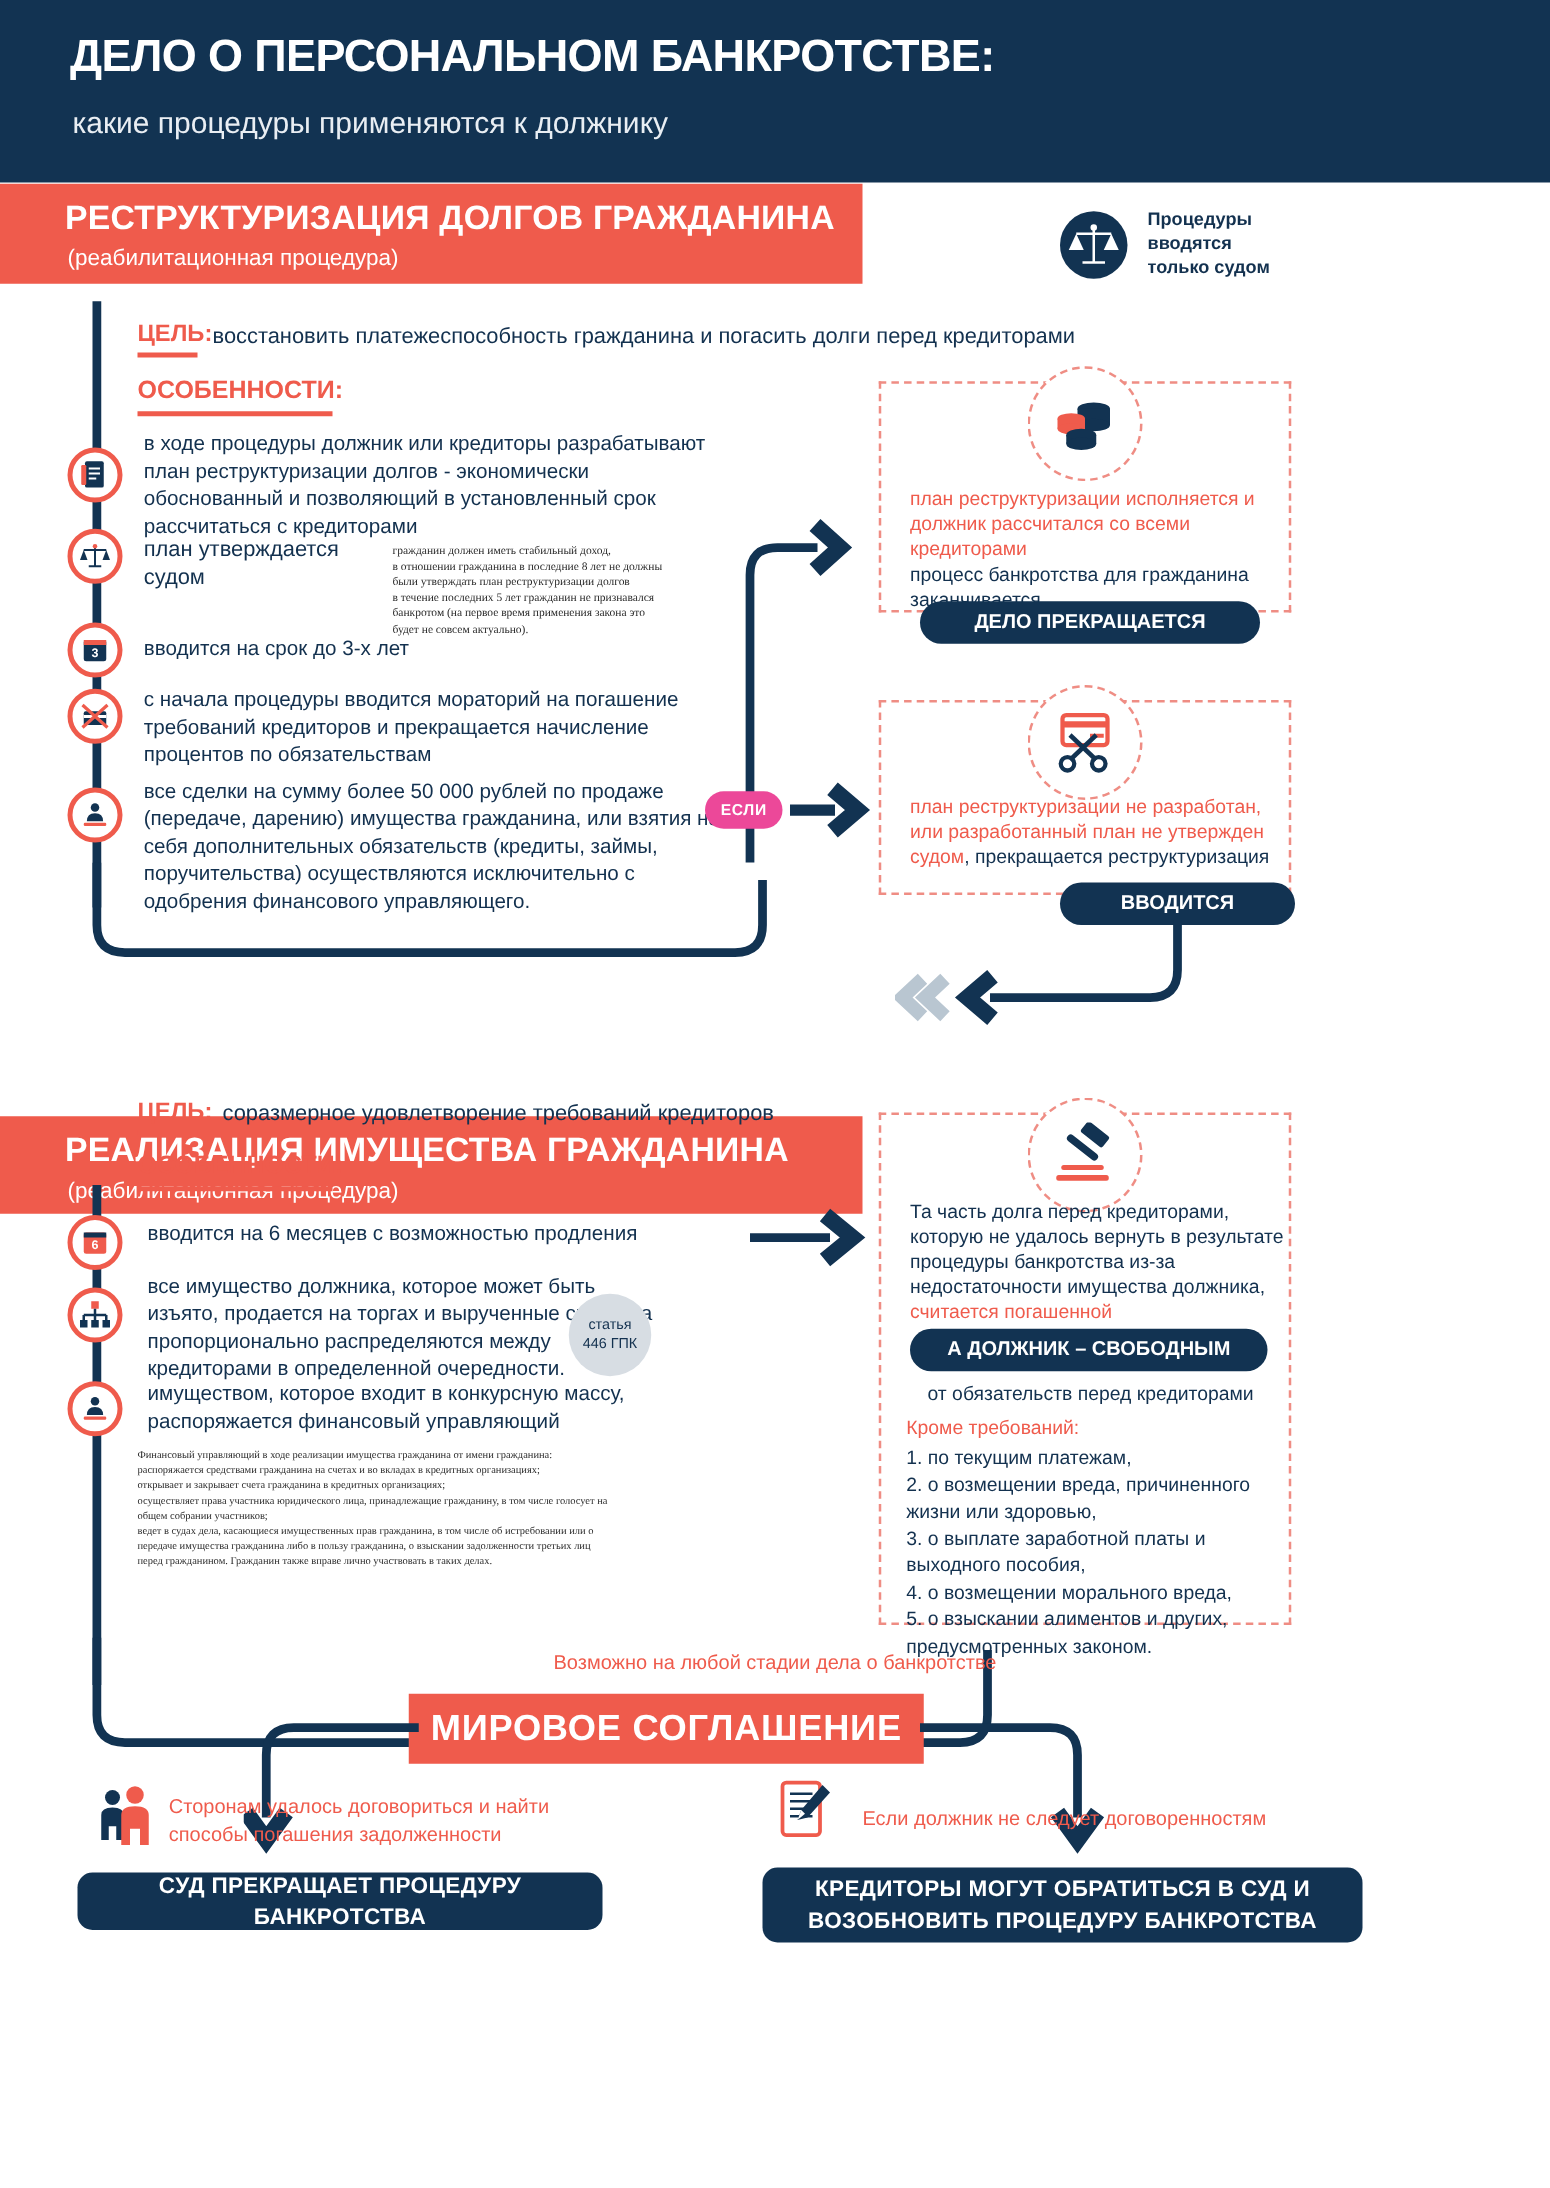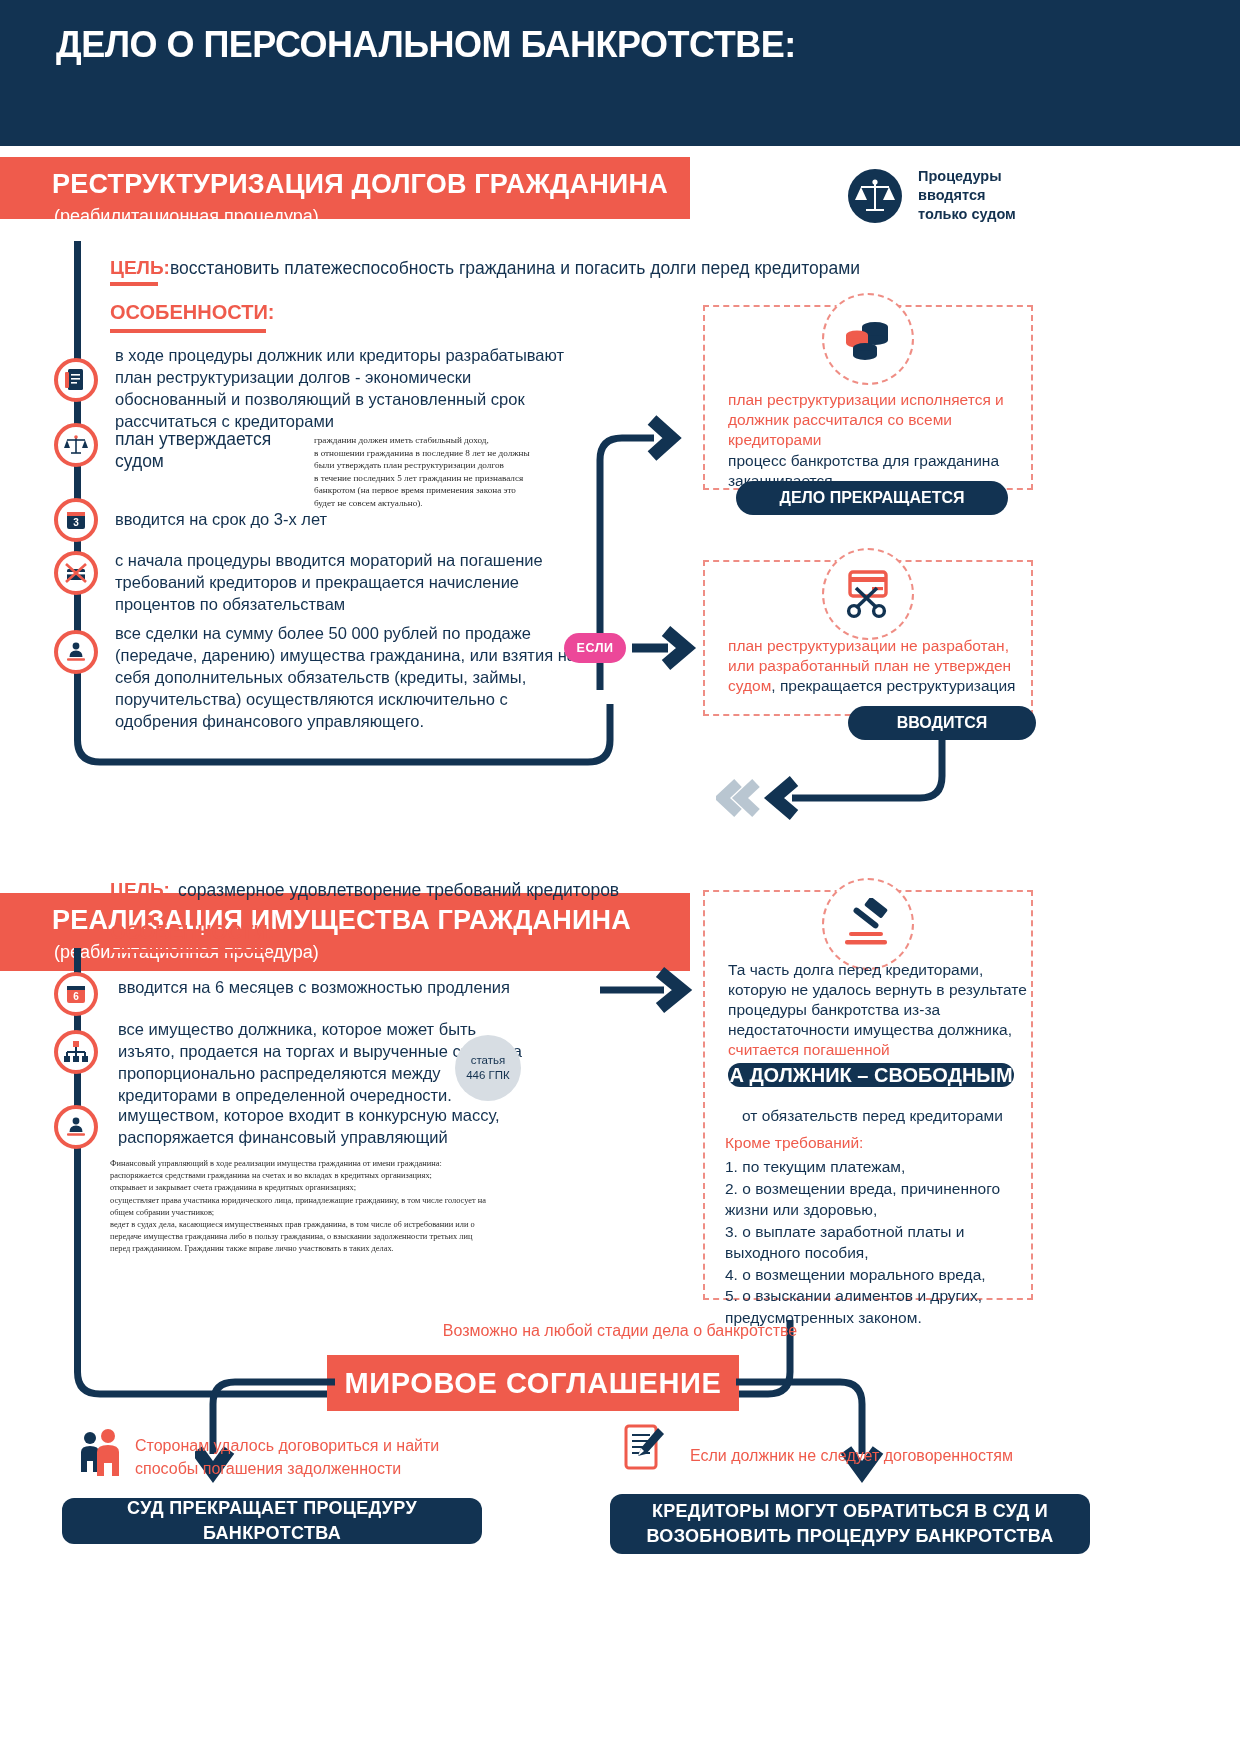--- a/index.html
+++ b/index.html
@@ -130,20 +130,21 @@
     display:flex; align-items:center; justify-content:center; text-align:center;
     font-size:18px; font-weight:bold; letter-spacing:0.3px; line-height:25px;
   }
   svg { display:block; }
 </style>
 </head>
 <body>
 
 <div id="header">
   <h1>ДЕЛО О ПЕРСОНАЛЬНОМ БАНКРОТСТВЕ:</h1>
+  <div class="sub">какие процедуры применяются к должнику</div>
 </div>
 
 <div id="court-badge">
   <div class="circ">
     <svg width="54" height="54" viewBox="0 0 54 54">
       <g stroke="#ffffff" stroke-width="2" fill="none">
         <line x1="27" y1="13" x2="27" y2="41"></line>
         <line x1="13" y1="18" x2="41" y2="18"></line>
         <line x1="18" y1="41" x2="36" y2="41"></line>
         <path d="M13 18 L7 31 L19 31 Z" fill="#ffffff" stroke="none"></path>
@@ -152,21 +153,21 @@
       <circle cx="27" cy="13" r="2.6" fill="#ffffff"></circle>
     </svg>
   </div>
   <div class="txt">
     <div>Процедуры</div>
     <div>вводятся</div>
     <div>только судом</div>
   </div>
 </div>
 
-<div class="banner" style="left:0;top:157px;width:690px;height:62px;">
+<div class="banner" style="left:0;top:147px;width:690px;height:80px;">
   <div class="title">РЕСТРУКТУРИЗАЦИЯ ДОЛГОВ ГРАЖДАНИНА</div>
   <div class="subtitle">(реабилитационная процедура)</div>
 </div>
 
 <div class="spine" style="left:74px;top:241px;height:485px;"></div>
 
 <svg style="position:absolute;left:68px;top:690px;" width="560" height="90">
   <path d="M9.5 0 L9.5 50 Q9.5 72 32 72 L520 72 Q542 72 542 50 L542 14" fill="none" stroke="#123352" stroke-width="7"></path>
 </svg>
 
@@ -358,21 +359,21 @@
 <div class="dashbox" style="left:703px;top:890px;width:330px;height:410px;"></div>
 <div class="dash-circ" style="left:822px;top:878px;">
   <svg width="58" height="52" viewBox="0 0 58 52">
     <rect x="26" y="4" width="22" height="11" rx="2" fill="#123352" transform="rotate(38 37 9.5)"></rect>
     <rect x="12" y="17" width="30" height="6" rx="3" fill="#123352" transform="rotate(38 27 20)"></rect>
     <rect x="10" y="34" width="34" height="4" rx="2" fill="#ef5b4c"></rect>
     <rect x="6" y="42" width="42" height="4.5" rx="2" fill="#ef5b4c"></rect>
   </svg>
 </div>
 <div class="res-dark" style="left:728px;top:960px;width:300px;"><span>Та часть долга перед кредиторами, которую не удалось вернуть в результате процедуры банкротства из-за недостаточности имущества должника,</span> <span style="color:#ef5b4c;">считается погашенной</span></div>
-<div class="pill" style="left:728px;top:1063px;width:286px;height:24px;font-size:20px;">А ДОЛЖНИК – СВОБОДНЫМ</div>
+<div class="pill" style="left:728px;top:1063px;width:286px;height:34px;font-size:16px;">А ДОЛЖНИК – СВОБОДНЫМ</div>
 <div class="res-dark" style="left:742px;top:1106px;width:300px;">от обязательств перед кредиторами</div>
 <div class="kr-title" style="left:725px;top:1134px;">Кроме требований:</div>
 <ul class="kr-list" style="left:725px;top:1156px;width:300px;">
   <li>1.  по текущим платежам,</li>
   <li>2.  о возмещении вреда, причиненного</li>
   <li>     жизни или здоровью,</li>
   <li>3.  о выплате заработной платы и</li>
   <li>     выходного пособия,</li>
   <li>4.  о возмещении морального вреда,</li>
   <li>5.  о взыскании алиментов и других,</li>

